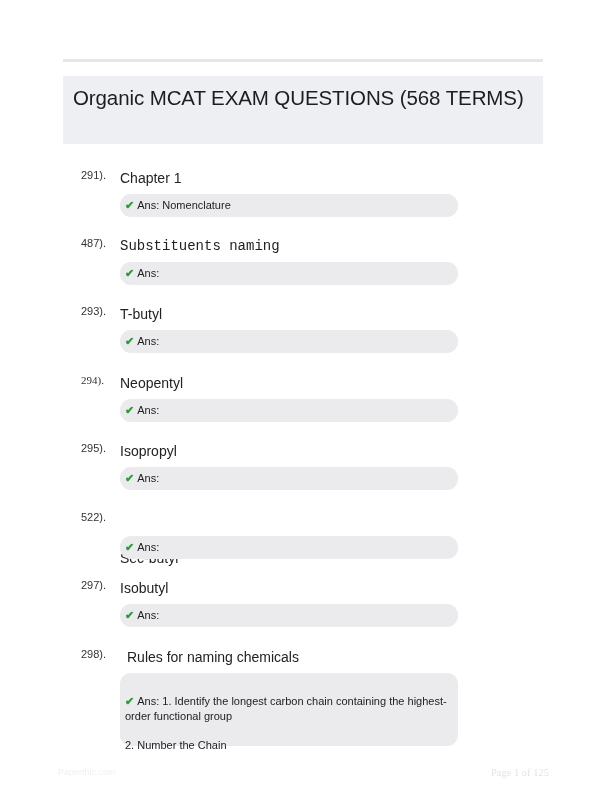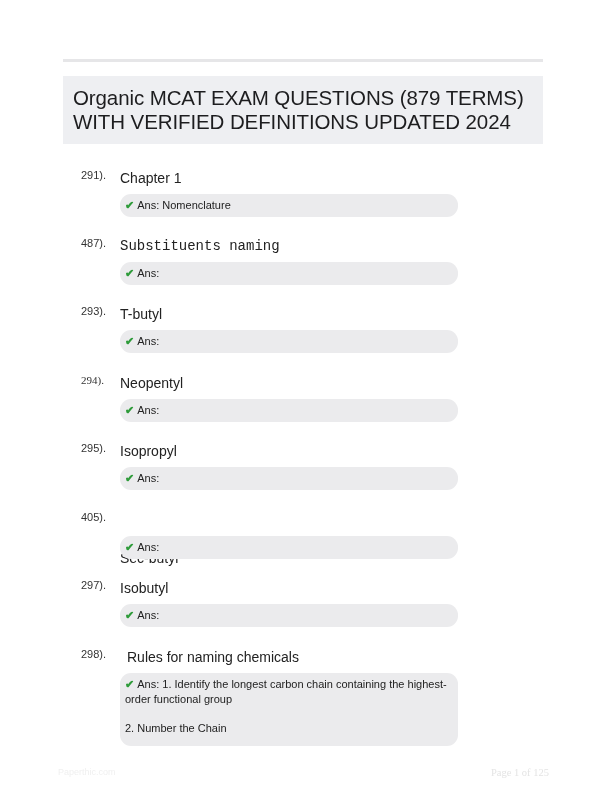--- a/index.html
+++ b/index.html
@@ -17,22 +17,21 @@
     .footer-left { position: absolute; left: 58px; top: 767px; font-size: 9px; color: #f0f0f0; }
     .footer-right { position: absolute; right: 57px; top: 767px; font-size: 10.5px; color: #e4e4e4; font-family: "Liberation Serif", serif; }
   </style>
 </head>
 <body>
 
 <div class="top-rule"></div>
 
 <div class="title-box">
   <div class="t">
-    <div>Organic MCAT EXAM QUESTIONS (879 TERMS)</div>
-    <div>WITH VERIFIED DEFINITIONS UPDATED 2024</div>
+    <div>Organic MCAT EXAM QUESTIONS (568 TERMS)</div>
   </div>
 </div>
 
 <div class="q" style="top:169px;">
   <span class="num" style="top:0;">291).</span>
   <span class="qtext" style="top:1px;">Chapter 1</span>
   <div class="ans" style="top:25px;">
     <span class="check">✔</span><span>Ans: Nomenclature</span>
   </div>
 </div>
@@ -63,38 +62,38 @@
 
 <div class="q" style="top:442px;">
   <span class="num" style="top:0;">295).</span>
   <span class="qtext" style="top:1px;">Isopropyl</span>
   <div class="ans" style="top:25px;">
     <span class="check">✔</span><span>Ans:</span>
   </div>
 </div>
 
 <div class="q" style="top:511px;">
-  <span class="num" style="top:0;">405).</span>
+  <span class="num" style="top:0;">522).</span>
   <span class="qtext" style="top:1px;margin-top:38px;">Sec-butyl</span>
   <div class="ans" style="top:25px;">
     <span class="check">✔</span><span>Ans:</span>
   </div>
 </div>
 
 <div class="q" style="top:579px;">
   <span class="num" style="top:0;text-align:right;">297).</span>
   <span class="qtext" style="top:1px;">Isobutyl</span>
   <div class="ans" style="top:25px;">
     <span class="check">✔</span><span>Ans:</span>
   </div>
 </div>
 
 <div class="q" style="top:648px;">
   <span class="num" style="top:0;">298).</span>
   <span class="qtext" style="top:1px;padding-left:7px;">Rules for naming chemicals</span>
-  <div class="ans" style="top:25px; height:73px; padding-top:4px;">
+  <div class="ans" style="top:25px; height:73px; padding-top:21px;">
     <p><span class="check">✔</span><span>Ans: 1. Identify the longest carbon chain containing the highest-order functional group</span></p>
     <p>2. Number the Chain</p>
   </div>
 </div>
 
 <div class="footer-left">Paperthic.com</div>
 <div class="footer-right">Page 1 of 125</div>
 
 </body></html>

